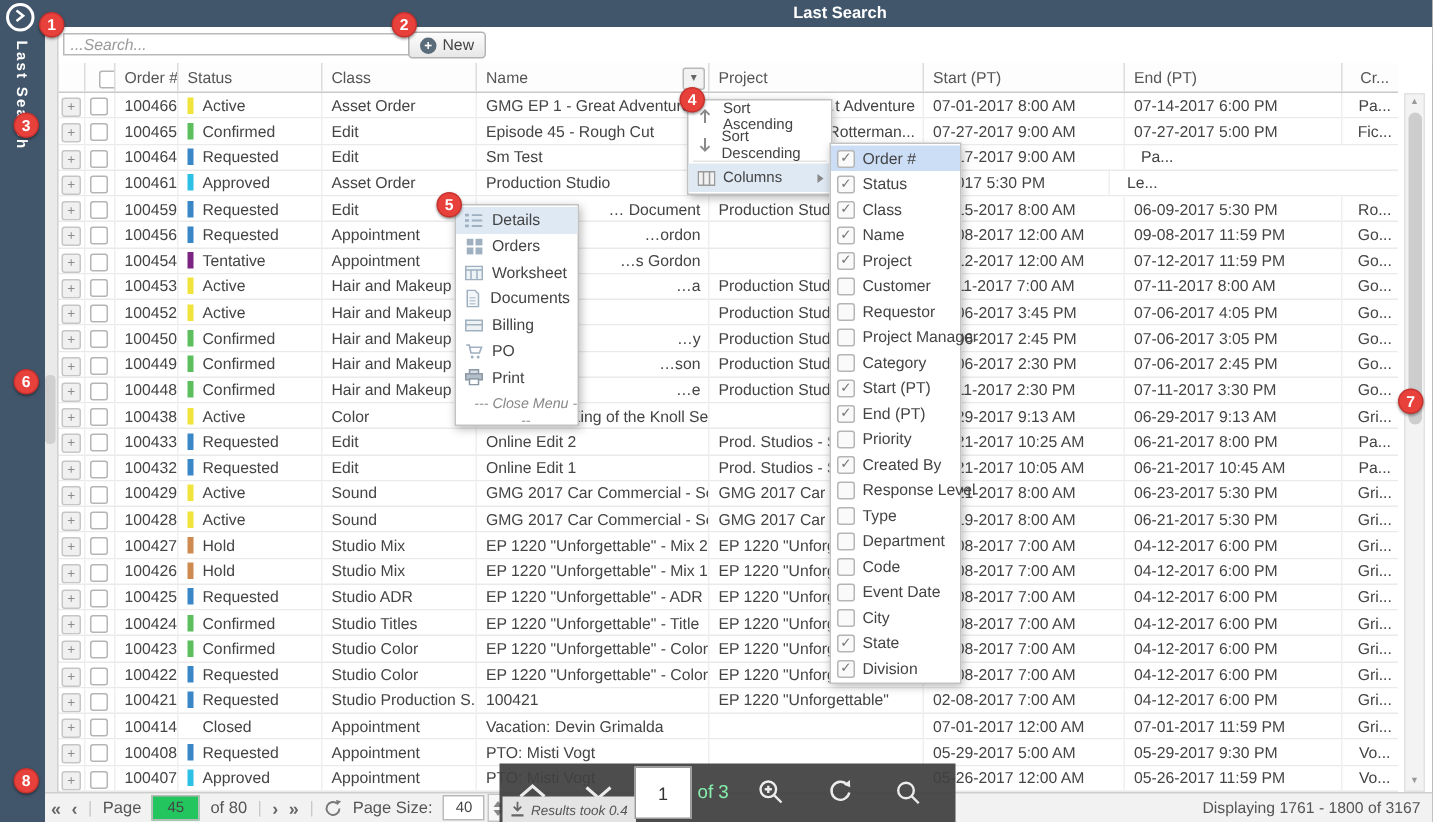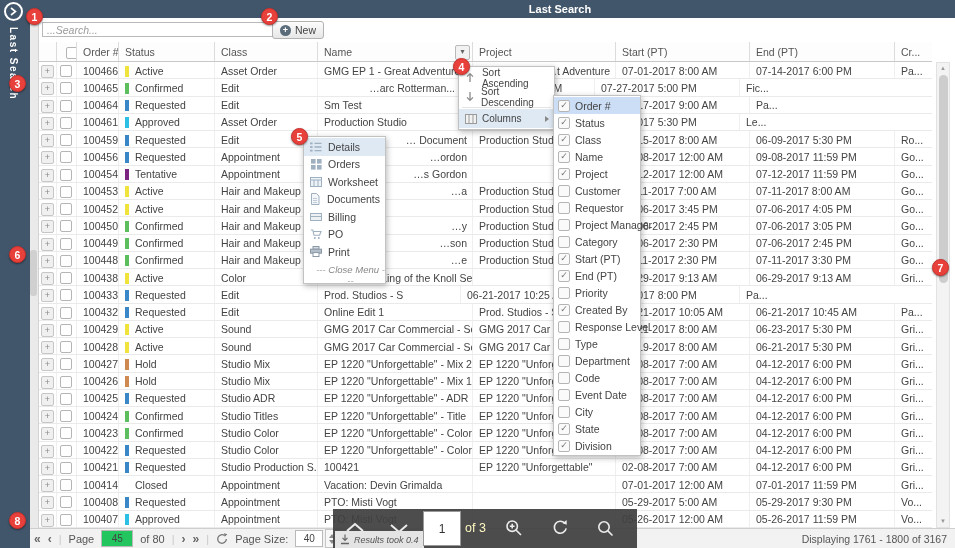--- a/index.html
+++ b/index.html
@@ -33,21 +33,21 @@
   
   .grid{position:absolute;left:38px;top:42px;width:894px;height:486px;background:#fff;}
   .grid-header{display:flex;height:20px;border-bottom:1px solid #c9c9c9;background:#fdfdfd;box-sizing:border-box;}
   .hcell{position:relative;box-sizing:border-box;border-right:1px solid #dcdcdc;color:#555;padding:4px 0 0 6px;
          white-space:nowrap;overflow:hidden;font-size:10.5px;}
   .grid-row{display:flex;height:17.26px;border-bottom:1px solid #eaeaea;box-sizing:border-box;background:#fff;}
   .cell{box-sizing:border-box;border-right:1px solid #efefef;padding:2.5px 0 0 6px;white-space:nowrap;overflow:hidden;
         font-size:10.5px;color:#444;}
   .cell.frag{text-align:right;padding-right:5px;}
   .c-exp{width:19px;} .c-chk{width:20px;} .c-ord{width:42px;} .c-sta{width:96px;} .c-cls{width:103px;}
-  .c-nam{width:155px;} .c-prj{width:143px;} .c-str{width:134px;} .c-end{width:145px;} .c-crt{width:37px;border-right:none;}
+  .c-nam{width:155px;} .c-prj{width:143px;} .c-str{width:134px;} .c-end{width:145px;} .c-crt{width:37px;border-right:none;text-align:center;}
   .expander{width:11px;height:11px;margin:1px 0 0 3px;background:#f0f0f0;border:1px solid #c6c6c6;border-radius:2px;
             color:#8a8a8a;font-size:9px;line-height:10px;text-align:center;cursor:pointer;}
   .cbx{display:inline-block;width:10px;height:10px;margin:1px 0 0 3px;background:#fff;border:1px solid #b5b5b5;border-radius:2px;cursor:pointer;}
   .stbar{display:inline-block;width:4px;height:11px;margin-right:6px;vertical-align:-2px;}
   .colmenu-btn{position:absolute;right:2px;top:3px;width:13px;height:13px;background:#f2f2f2;border:1px solid #b9b9b9;
                border-radius:2px;color:#666;font-size:8px;line-height:12px;text-align:center;cursor:pointer;}
 
   
   .vscroll{position:absolute;left:936px;top:62px;width:14px;height:466px;background:#f3f3f3;border:1px solid #e2e2e2;box-sizing:border-box;}
   .vs-arrow{height:11px;text-align:center;font-size:6px;color:#999;line-height:11px;cursor:pointer;}
@@ -85,21 +85,21 @@
   .xi.hl{background:#dfe9f4;}
   .xi .ic{width:14px;display:flex;justify-content:center;}
   .close-row{height:18px;text-align:center;font-style:italic;color:#888;font-size:9.5px;padding-top:3px;cursor:pointer;margin-left:12px;}
 
   
   .viewer-toolbar{position:absolute;left:333px;top:509px;width:304px;height:39px;background:rgba(64,64,64,.93);z-index:8;}
   .vt-icon{position:absolute;cursor:pointer;display:flex;align-items:center;justify-content:center;}
   .vt-up{left:12px;top:13px;} .vt-dn{left:56px;top:14px;}
   .vt-input{position:absolute;left:90px;top:2px;width:32px;height:31px;background:#fff;border:1px solid #999;
             text-align:center;font-size:12px;color:#333;z-index:2;font-family:inherit;}
-  .vt-of{position:absolute;left:132px;top:12px;color:#fef9c3;font-size:12.5px;}
+  .vt-of{position:absolute;left:132px;top:12px;color:#86efac;font-size:12.5px;}
   .vt-zoom{left:172px;top:10px;} .vt-rotate{left:218px;top:10px;} .vt-search{left:264px;top:11px;}
   .results-chip{position:absolute;left:2px;top:22px;width:89px;height:17px;background:#e4e4e4;display:flex;align-items:center;
                 gap:4px;padding-left:5px;color:#555;font-size:9px;font-style:italic;overflow:hidden;z-index:1;box-sizing:border-box;}
 
   
   .callout{position:absolute;width:17px;height:17px;border-radius:50%;background:#e8413c;border:1px solid #c8322e;
            color:#fff;font-size:10.5px;font-weight:bold;display:flex;align-items:center;justify-content:center;
            z-index:20;box-shadow:0 1px 2px rgba(0,0,0,.45);box-sizing:border-box;}
   .co-1{left:26px;top:8px;} .co-2{left:261px;top:8px;} .co-3{left:9px;top:75px;} .co-4{left:453px;top:58px;}
   .co-5{left:291px;top:128px;} .co-6{left:9px;top:246px;} .co-7{left:932px;top:259px;} .co-8{left:9px;top:512px;}
@@ -164,20 +164,21 @@
           <div class="cell c-crt">Pa...</div>
         </div>
         <div class="grid-row">
           <div class="cell c-exp" style="padding: 2px 0px 0px;">
             <div class="expander">+</div>
           </div>
           <div class="cell c-chk" style="padding: 2px 0px 0px;"><span class="cbx"></span></div>
           <div class="cell c-ord">100465</div>
           <div class="cell c-sta"><span class="stbar" style="background: rgb(92, 190, 92);"></span>Confirmed</div>
           <div class="cell c-cls">Edit</div>
+          <div class="cell c-nam">Episode 45 - Rough Cut</div>
           <div class="cell c-prj frag">…arc Rotterman...</div>
           <div class="cell c-str">07-27-2017 9:00 AM</div>
           <div class="cell c-end">07-27-2017 5:00 PM</div>
           <div class="cell c-crt">Fic...</div>
         </div>
         <div class="grid-row">
           <div class="cell c-exp" style="padding: 2px 0px 0px;">
             <div class="expander">+</div>
           </div>
           <div class="cell c-chk" style="padding: 2px 0px 0px;"><span class="cbx"></span></div>
@@ -329,20 +330,21 @@
           <div class="cell c-crt">Gri...</div>
         </div>
         <div class="grid-row">
           <div class="cell c-exp" style="padding: 2px 0px 0px;">
             <div class="expander">+</div>
           </div>
           <div class="cell c-chk" style="padding: 2px 0px 0px;"><span class="cbx"></span></div>
           <div class="cell c-ord">100433</div>
           <div class="cell c-sta"><span class="stbar" style="background: rgb(58, 135, 200);"></span>Requested</div>
           <div class="cell c-cls">Edit</div>
+          <div class="cell c-nam">Online Edit 2</div>
           <div class="cell c-prj">Prod. Studios - S</div>
           <div class="cell c-str">06-21-2017 10:25 AM</div>
           <div class="cell c-end">06-21-2017 8:00 PM</div>
           <div class="cell c-crt">Pa...</div>
         </div>
         <div class="grid-row">
           <div class="cell c-exp" style="padding: 2px 0px 0px;">
             <div class="expander">+</div>
           </div>
           <div class="cell c-chk" style="padding: 2px 0px 0px;"><span class="cbx"></span></div>

